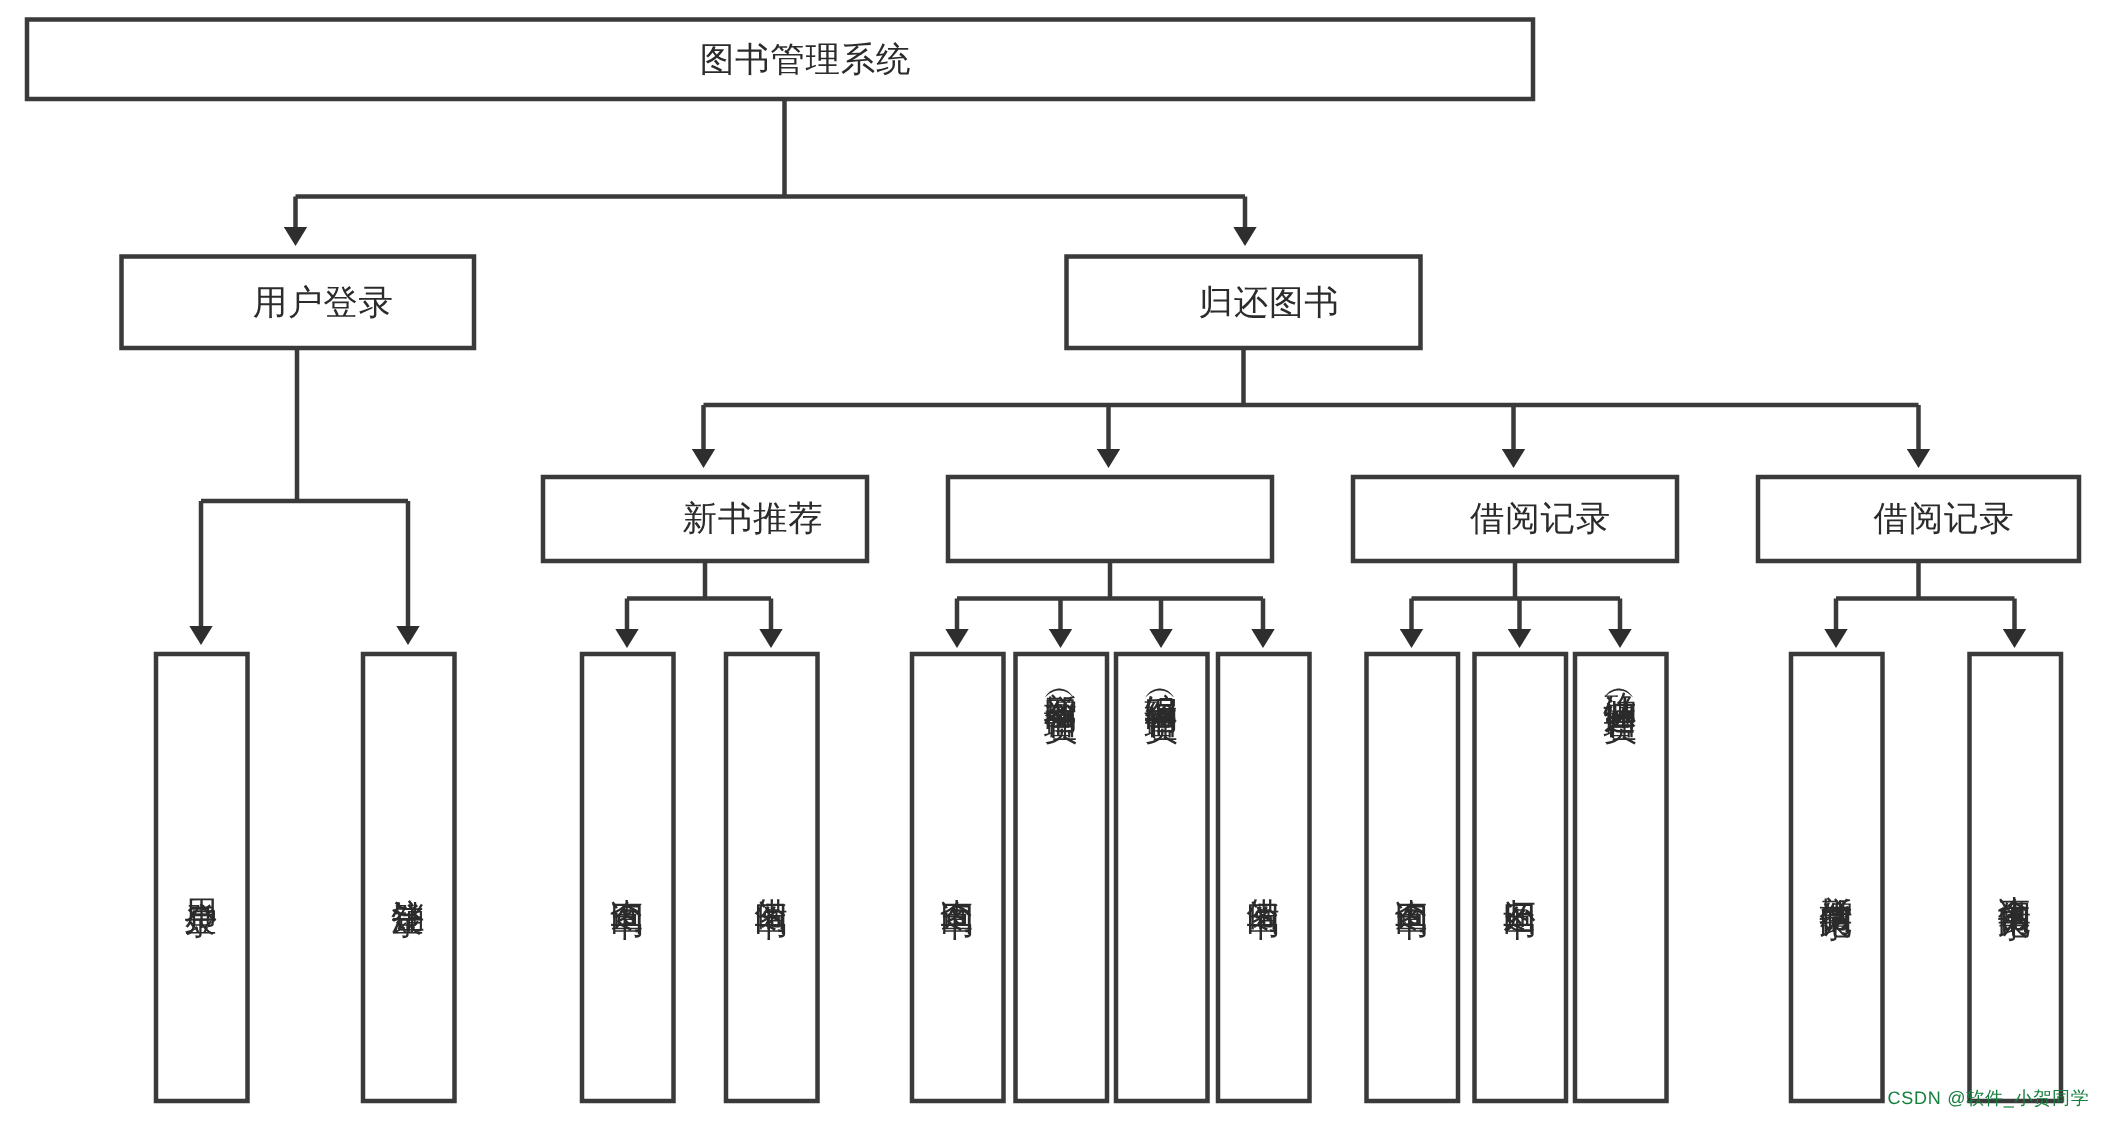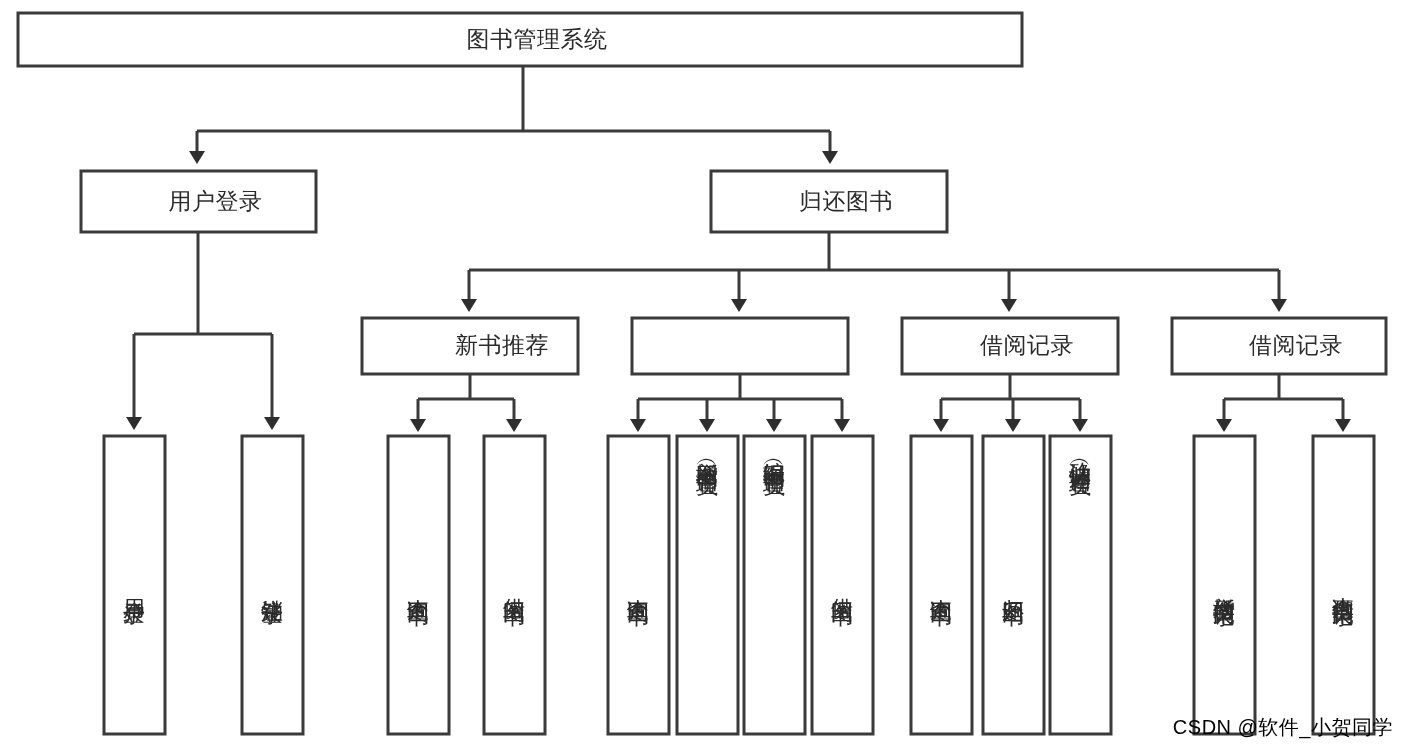--- a/index.html
+++ b/index.html
@@ -64,22 +64,22 @@
     writing-mode: vertical-rl;
     text-orientation: upright;
     letter-spacing: 2px;
     line-height: 1.05;
     pointer-events: none;
   }
   .watermark {
     position: absolute;
     right: 12px;
     bottom: 6px;
-    color: #000000;
-    font-size: 20px;
+    color: #15803d;
+    font-size: 12px;
     font-family: "Liberation Sans", "DejaVu Sans", sans-serif;
     letter-spacing: 0.5px;
     white-space: nowrap;
   }
 </style>
 </head>
 <body>
 
 <div id="diagram-root">
 

